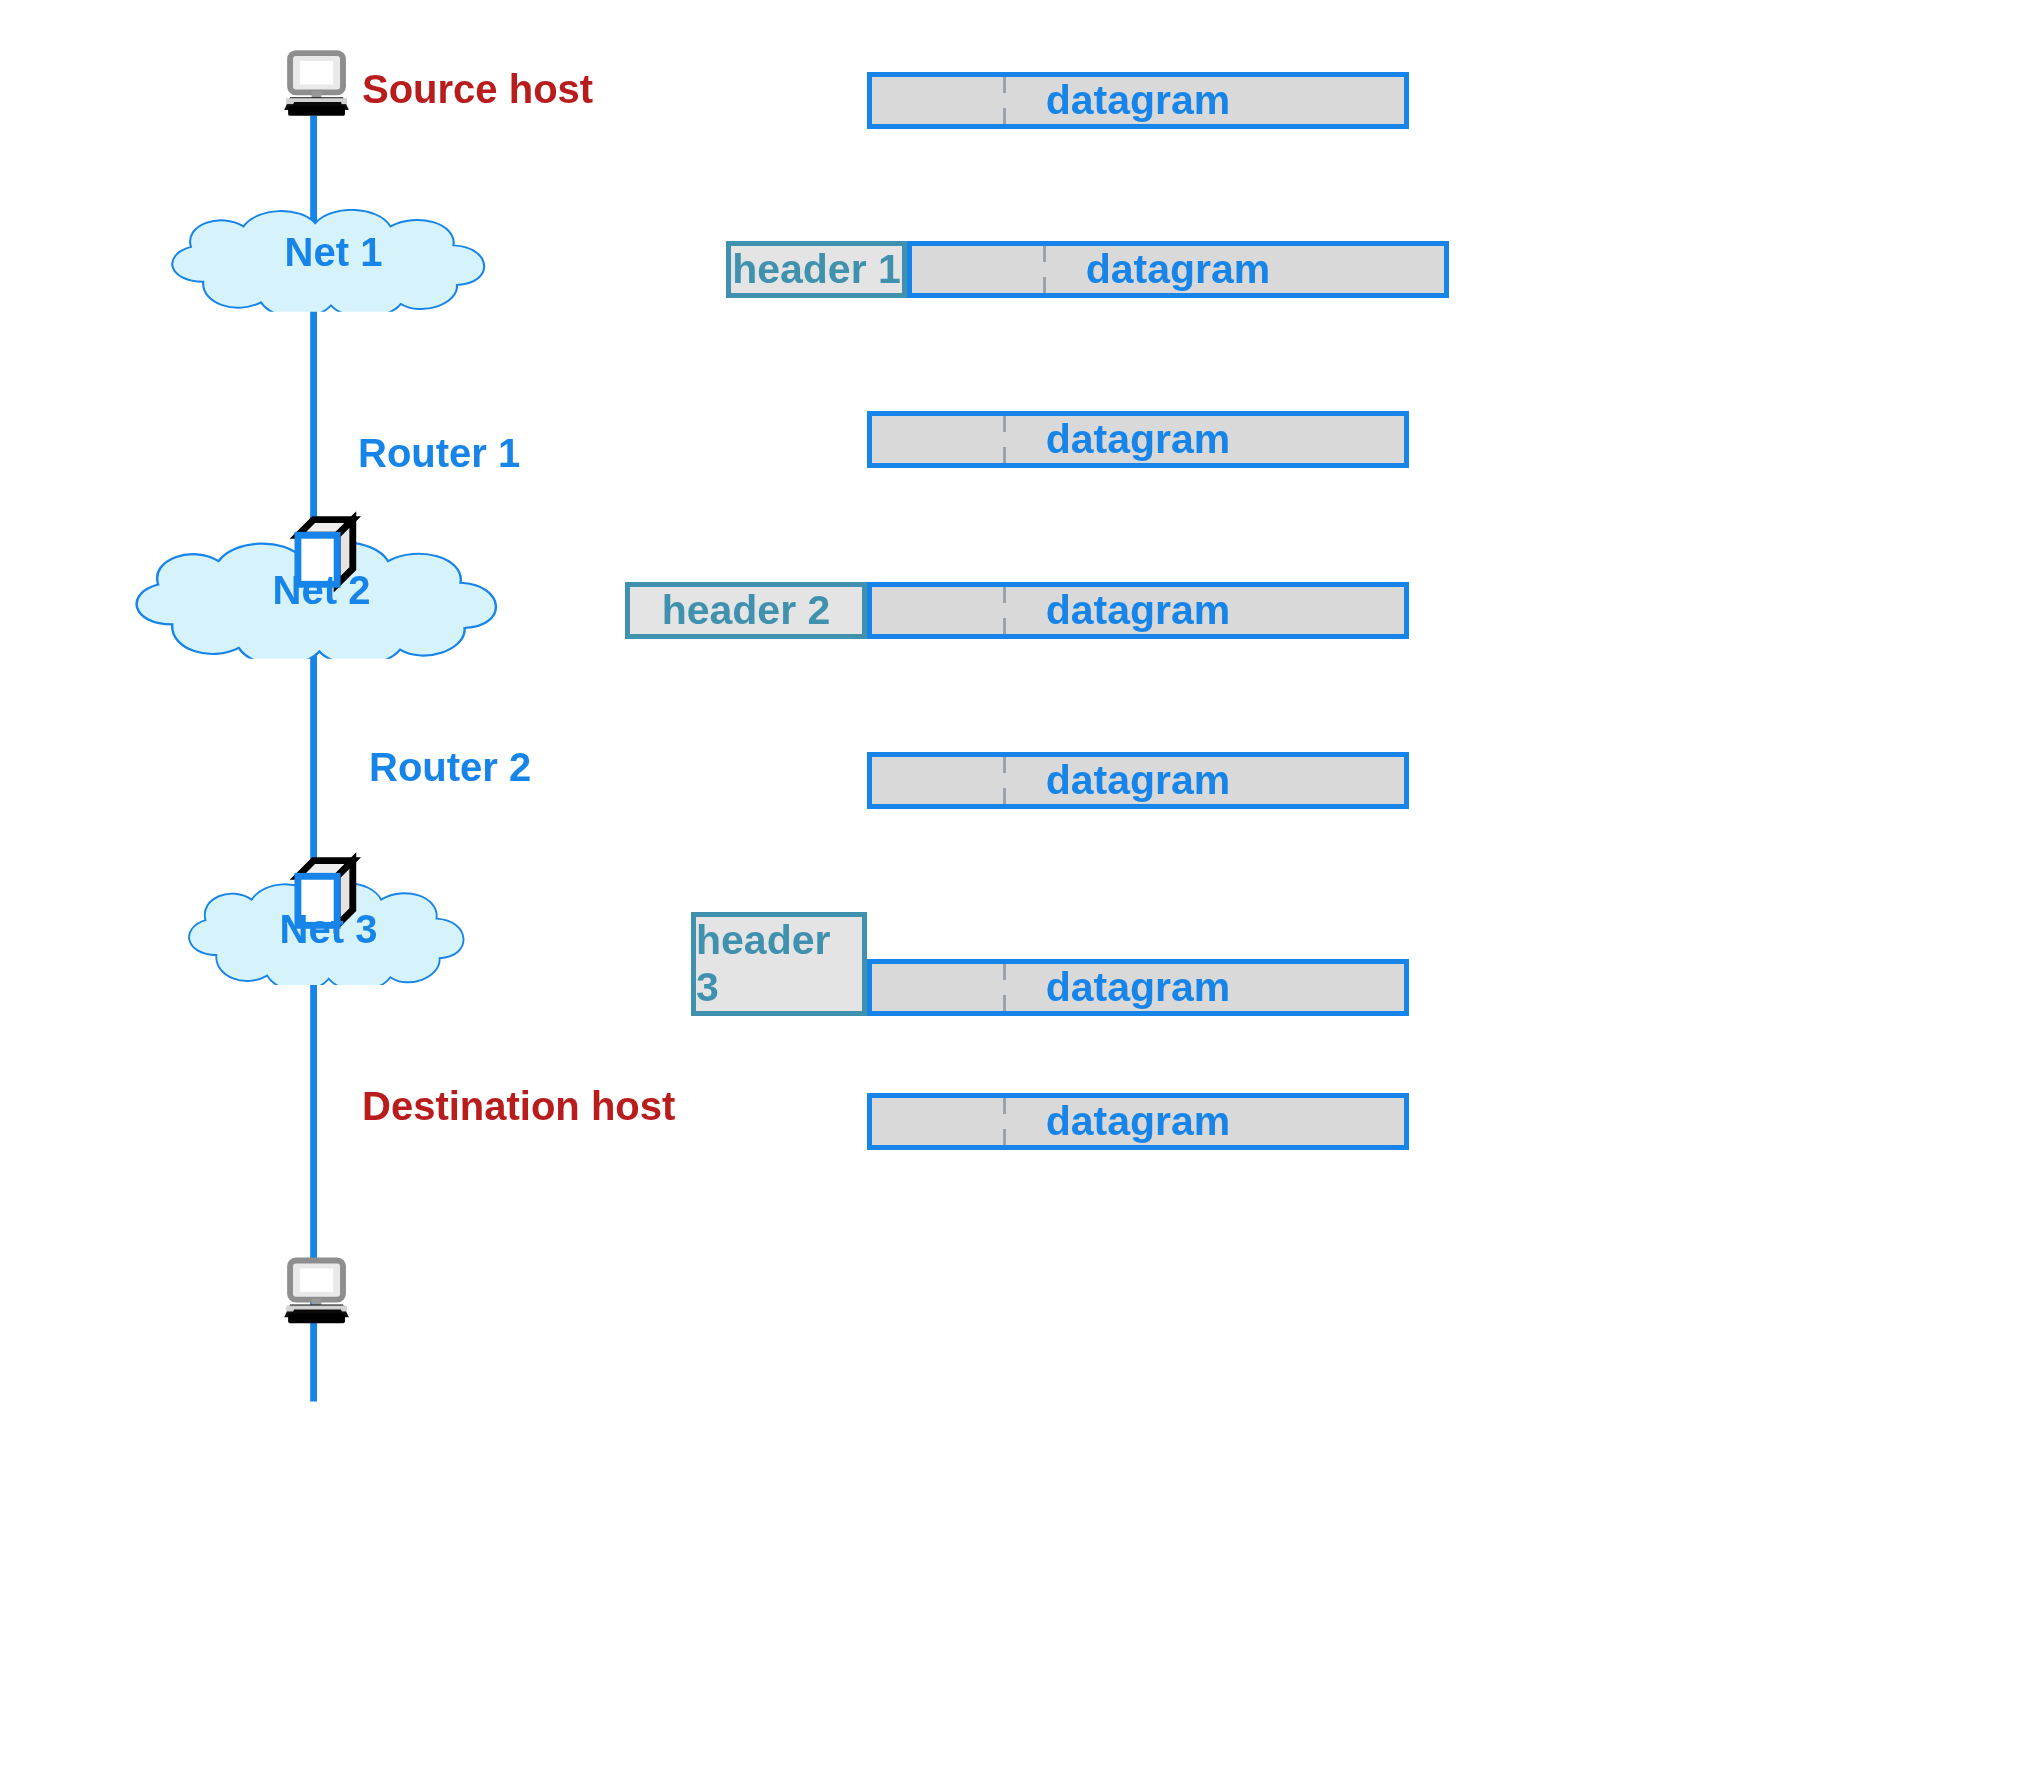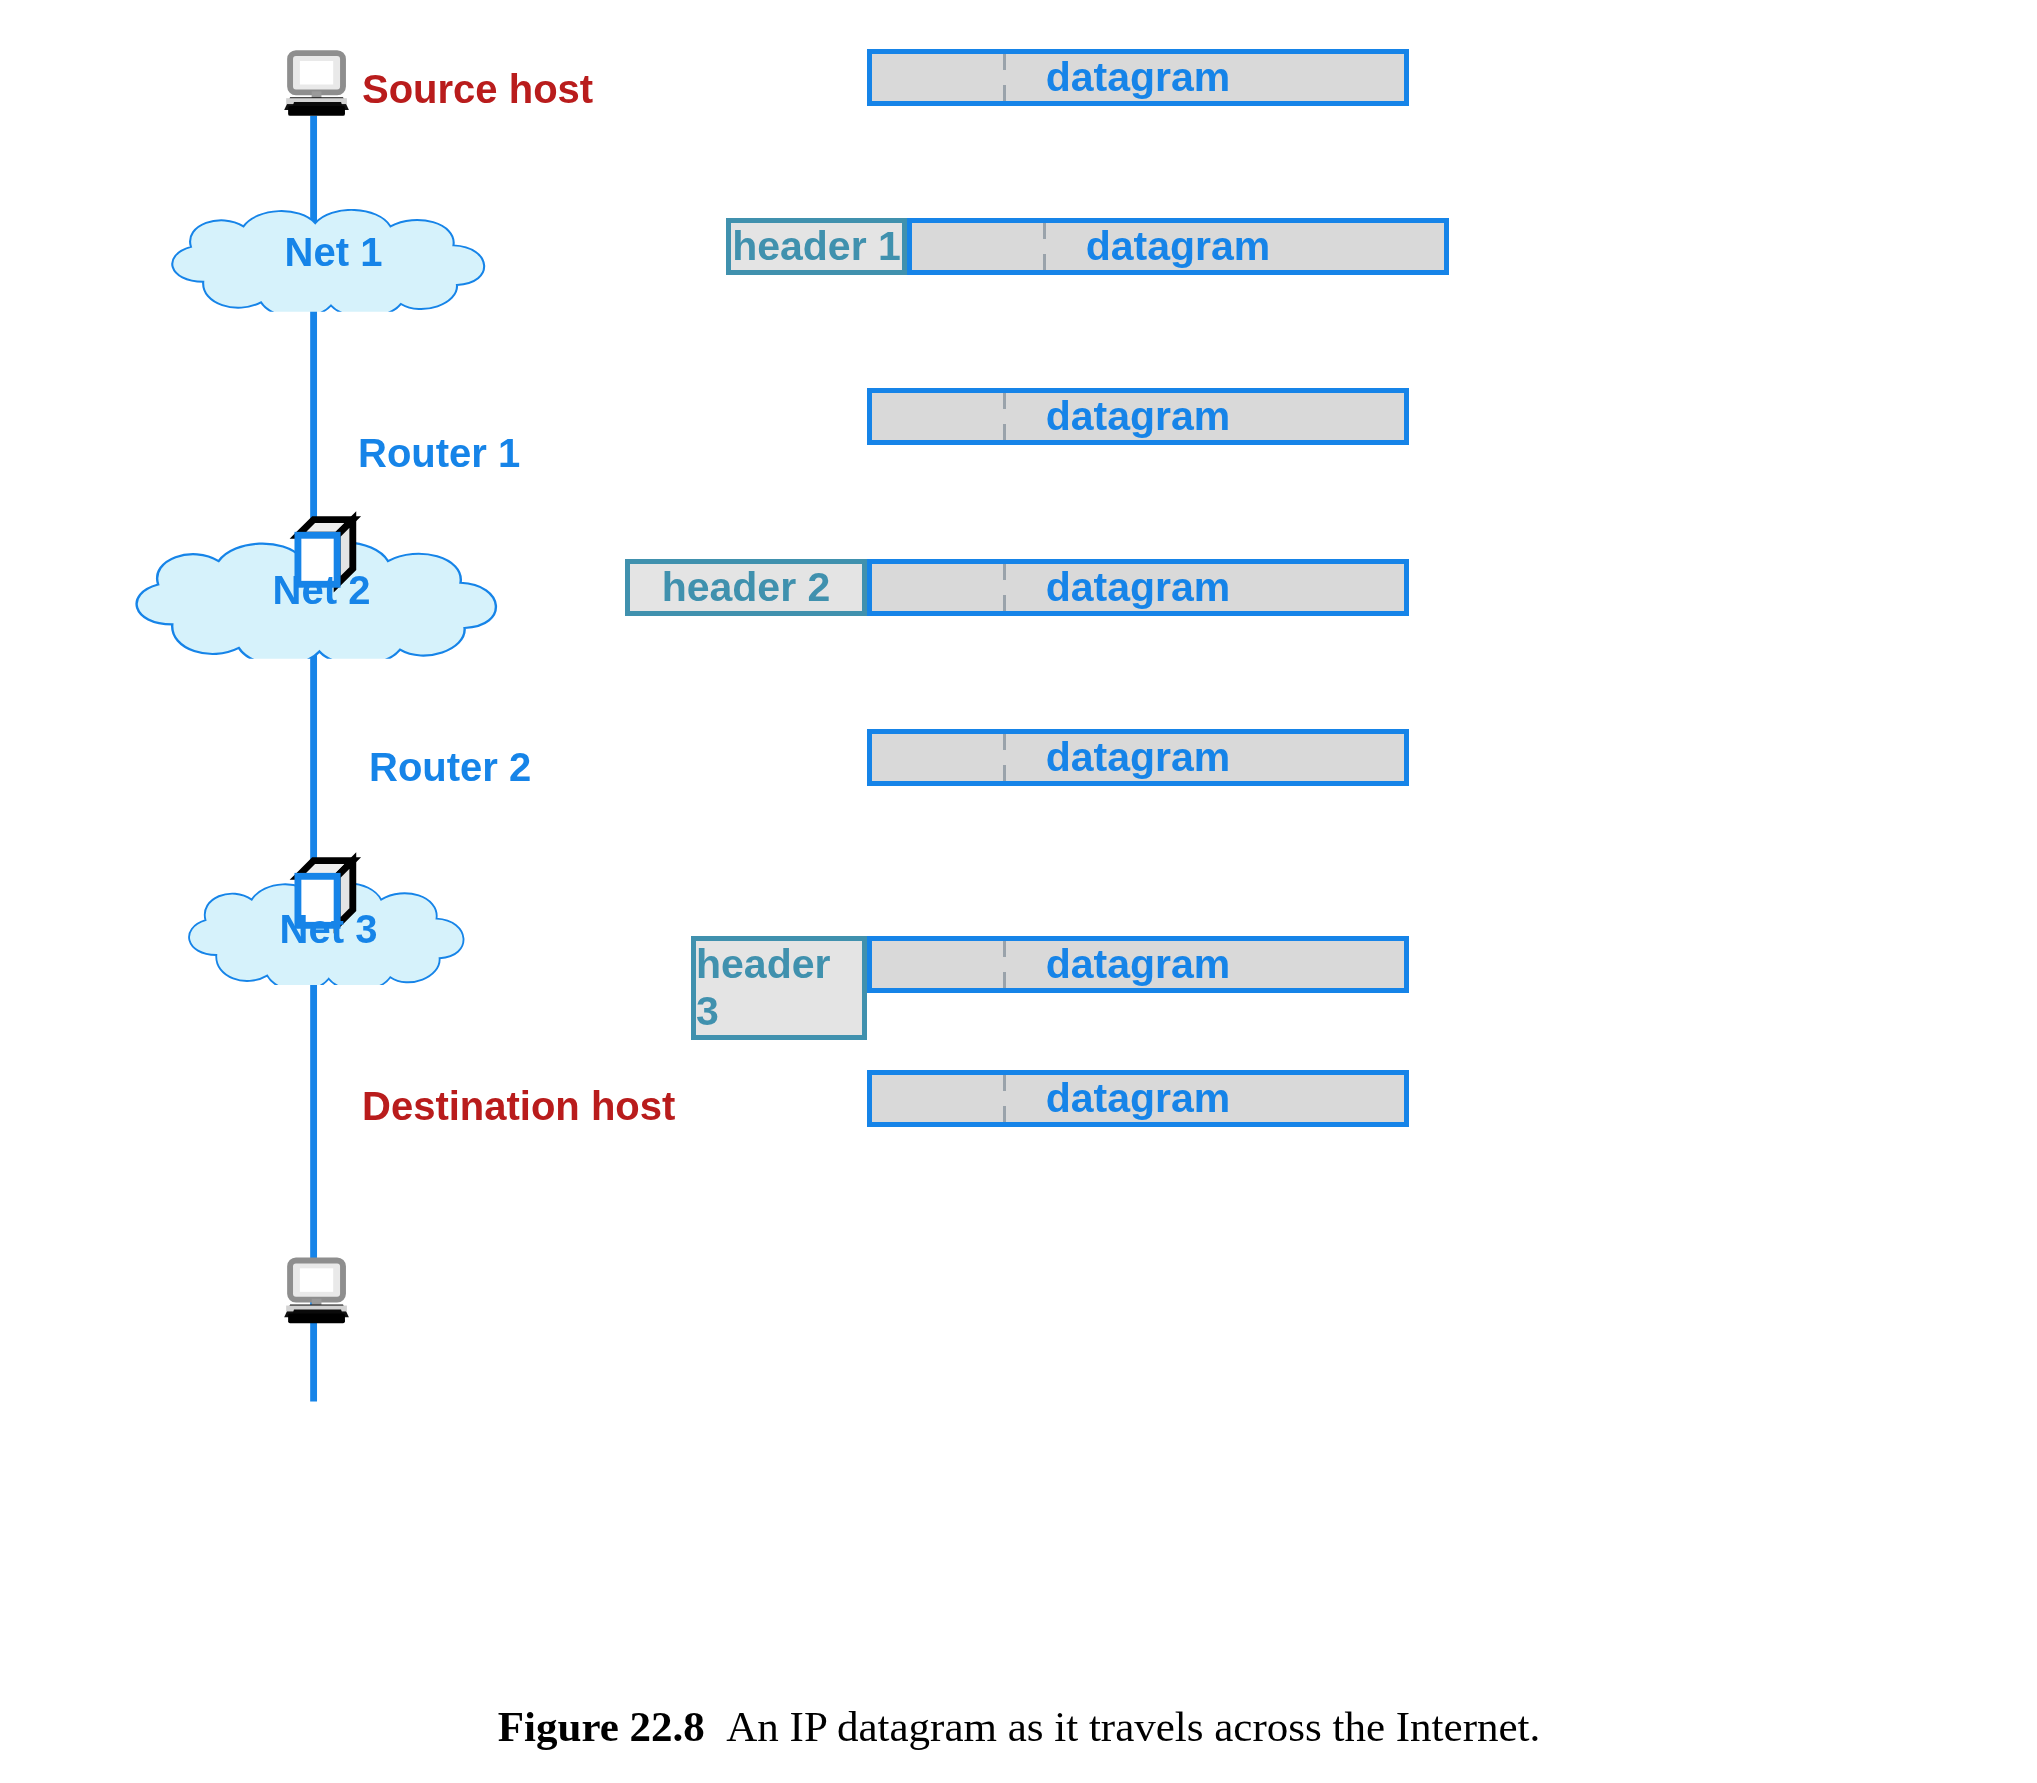--- a/index.html
+++ b/index.html
@@ -24,21 +24,21 @@
     position:absolute;
     font-family:"Liberation Sans", sans-serif;
     font-weight:bold;
     font-size:40px;
     color:#1684E8;
     white-space:nowrap;
     text-align:center;
   }
 
   
-  .bar-row{position:absolute;height:80px;display:flex;align-items:flex-start;}
+  .bar-row{position:absolute;height:80px;display:flex;align-items:flex-end;}
   .seg{
     box-sizing:border-box;
     display:flex;align-items:center;justify-content:center;
     font-family:"Liberation Sans", sans-serif;
     font-weight:bold;
     font-size:41px;
     position:relative;
   }
   .seg-header{
     background:#E4E4E4;
@@ -222,18 +222,15 @@
   </div>
 
   <div class="bar-row" style="left:867px;top:1070px;width:542px;">
     <div class="seg seg-data" style="flex:1;">
       <span class="tick-top"></span>
       <span class="tick-bot"></span>
       <span>datagram</span>
     </div>
   </div>
 
-  <div class="caption">
-    <b>Figure 22.8</b><span>&nbsp;&nbsp;</span><span class="cap-text">An IP datagram as it travels across the Internet.</span>
-  </div>
 
 </div>
 
 
 </body></html>

